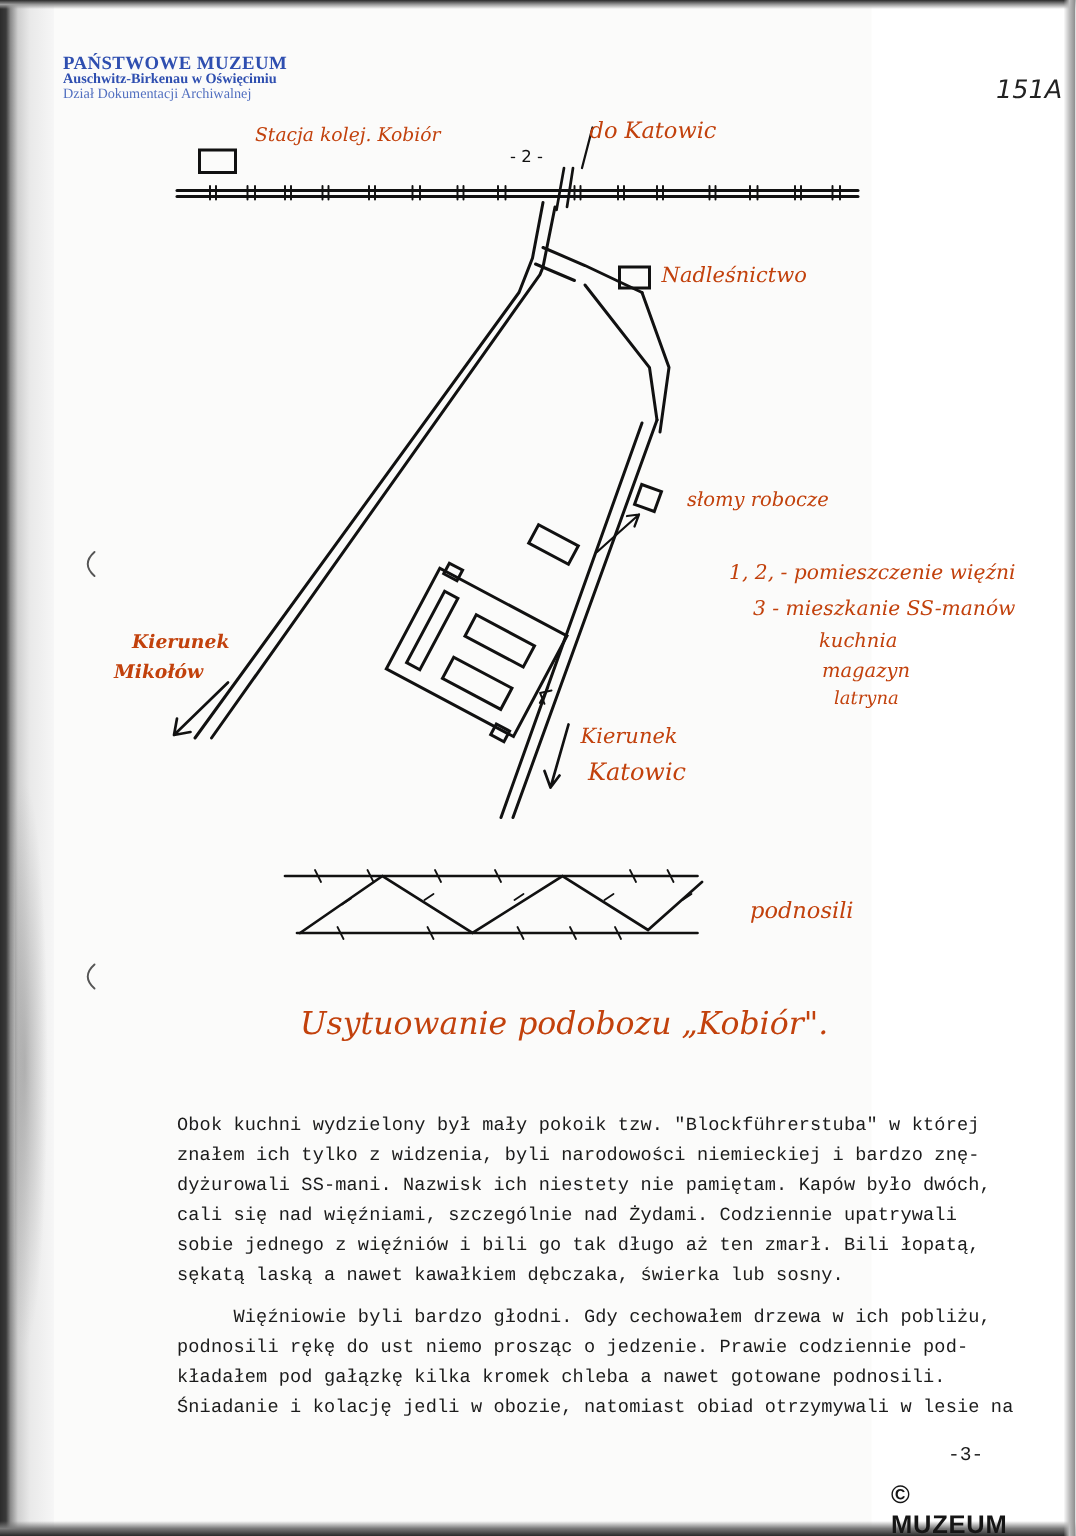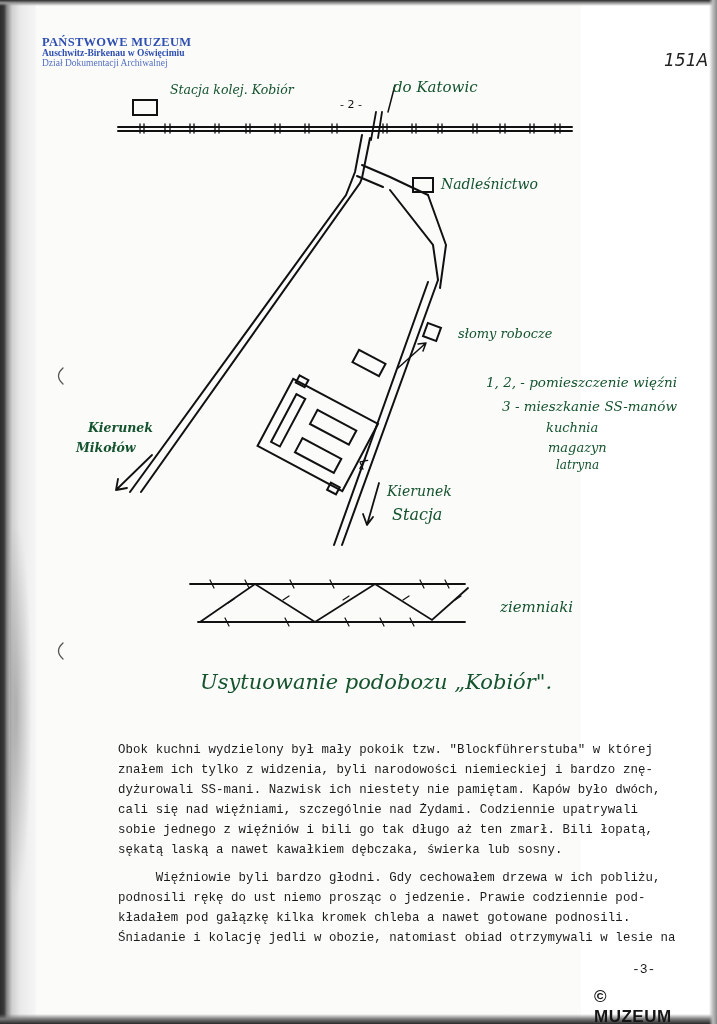--- a/index.html
+++ b/index.html
@@ -37,21 +37,21 @@
     .stamp {
       position: absolute; left: 42px; top: 36px; width: 200px;
       font-family: "Liberation Serif", serif; color: #2f4fb0; line-height: 1.05;
     }
     .stamp .l1 { font-size: 12.5px; font-weight: bold; letter-spacing: 0.3px; }
     .stamp .l2 { font-size: 9.5px; font-weight: bold; }
     .stamp .l3 { font-size: 9.5px; color: #5270c0; }
 
     .hand {
       position: absolute; font-family: "DejaVu Serif", serif; font-style: italic;
-      color: #14532d; white-space: nowrap;
+      color: #c2410c; white-space: nowrap;
     }
 
     .map { position: absolute; left: 0; top: 0; width: 717px; height: 720px; }
 
     .typed {
       position: absolute; left: 118px; top: 740px; width: 580px;
       font-family: "Liberation Mono", monospace; font-size: 12.4px; color: #1b1b1b;
       line-height: 20px; letter-spacing: 0.1px;
     }
     .typed p { margin: 0; white-space: pre; }
@@ -162,23 +162,23 @@
   <div class="hand" style="left:486px;top:374px;font-size:13.5px;">1, 2, - pomieszczenie więźni</div>
   <div class="hand" style="left:502px;top:398px;font-size:13.5px;">3 - mieszkanie SS-manów</div>
   <div class="hand" style="left:546px;top:420px;font-size:13px;">kuchnia</div>
   <div class="hand" style="left:548px;top:440px;font-size:13px;">magazyn</div>
   <div class="hand" style="left:556px;top:458px;font-size:12px;">latryna</div>
 
   <div class="hand" style="left:88px;top:420px;font-size:12.5px;font-weight:bold;">Kierunek</div>
   <div class="hand" style="left:76px;top:440px;font-size:12.5px;font-weight:bold;font-style:italic;">Mikołów</div>
 
   <div class="hand" style="left:387px;top:483px;font-size:14px;">Kierunek</div>
-  <div class="hand" style="left:392px;top:505px;font-size:16px;">Stacja</div>
+  <div class="hand" style="left:392px;top:505px;font-size:16px;">Katowic</div>
 
-  <div class="hand" style="left:500px;top:598px;font-size:15px;">ziemniaki</div>
+  <div class="hand" style="left:500px;top:598px;font-size:15px;">podnosili</div>
 
   <div class="hand" style="left:200px;top:670px;font-size:21px;">Usytuowanie podobozu „Kobiór".</div>
 
   <div class="typed">
     <p>Obok kuchni wydzielony był mały pokoik tzw. "Blockführerstuba" w której</p>
     <p>znałem ich tylko z widzenia, byli narodowości niemieckiej i bardzo znę-</p>
     <p>dyżurowali SS-mani. Nazwisk ich niestety nie pamiętam. Kapów było dwóch,</p>
     <p>cali się nad więźniami, szczególnie nad Żydami. Codziennie upatrywali</p>
     <p>sobie jednego z więźniów i bili go tak długo aż ten zmarł. Bili łopatą,</p>
     <p>sękatą laską a nawet kawałkiem dębczaka, świerka lub sosny.</p>

